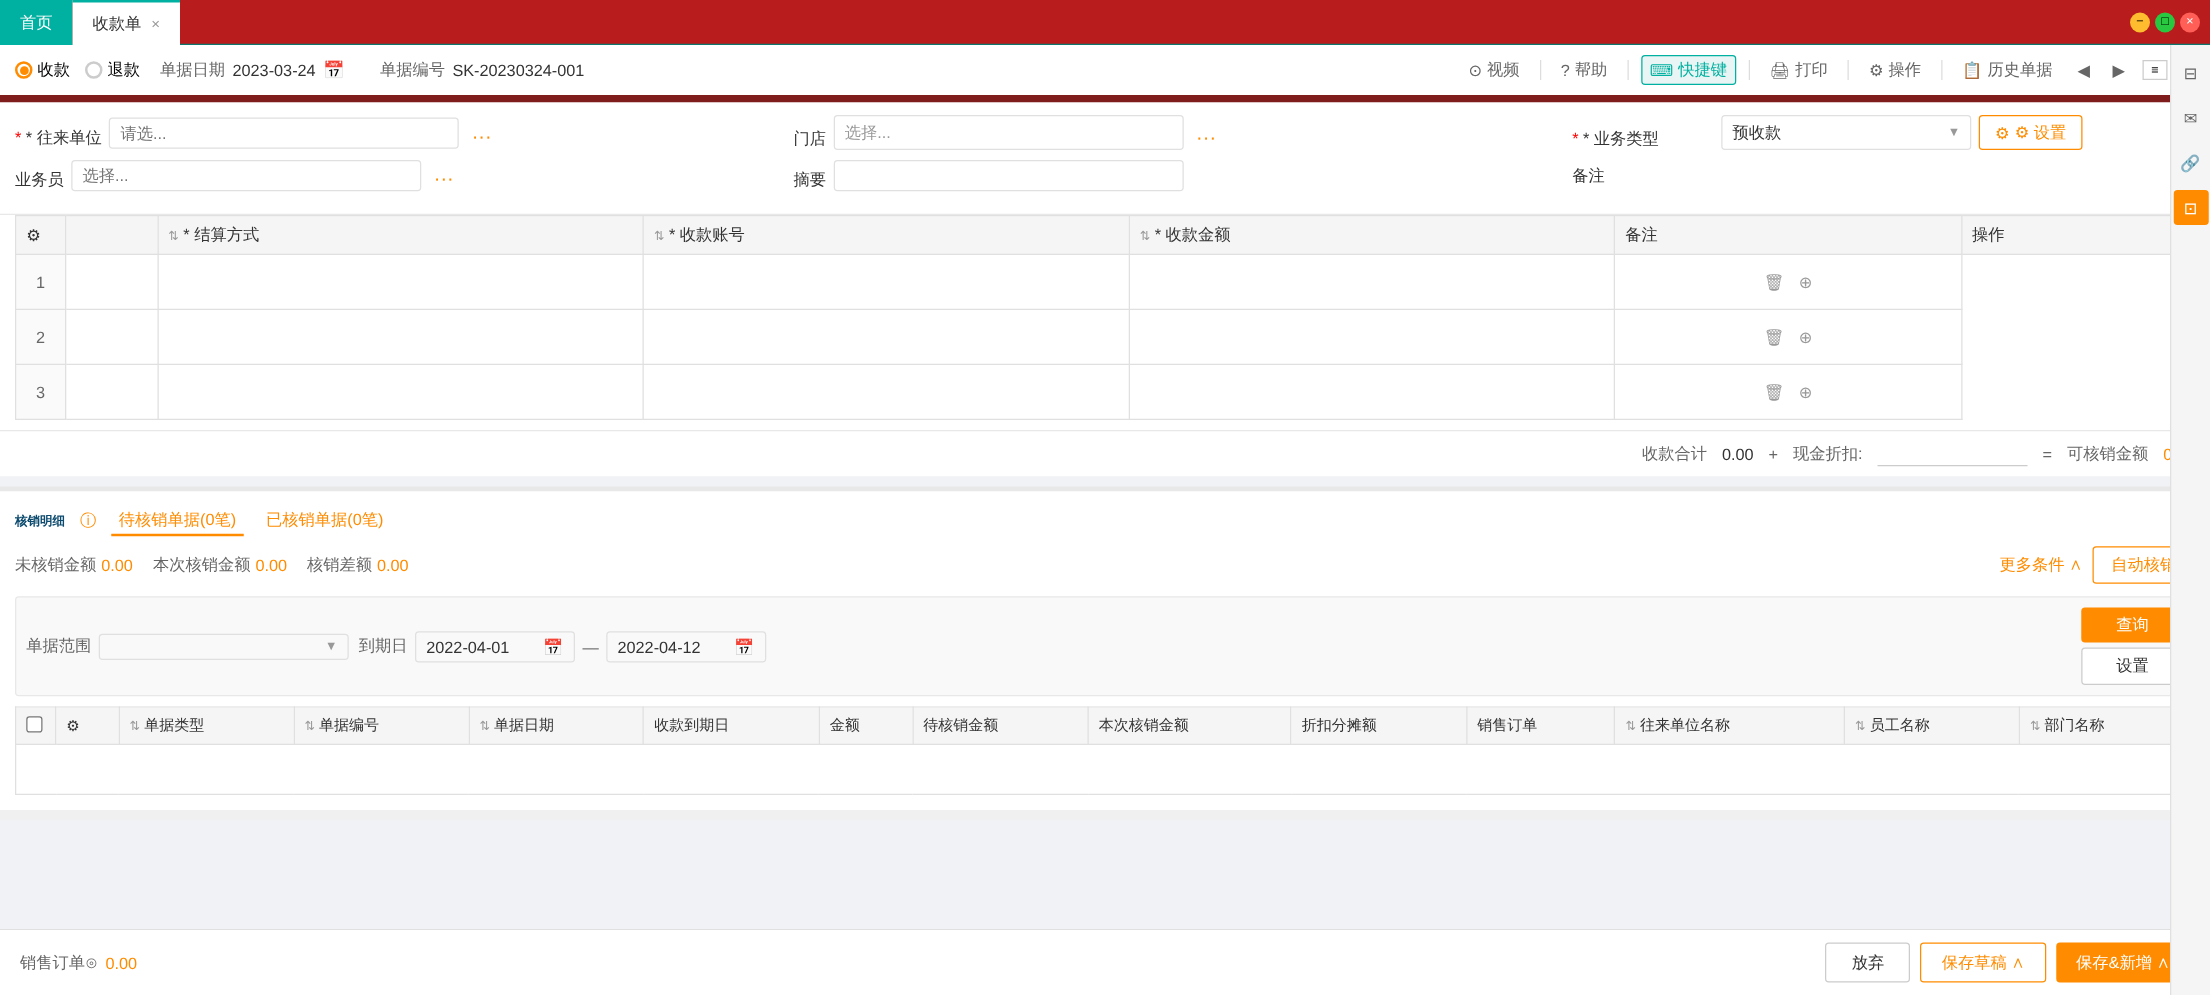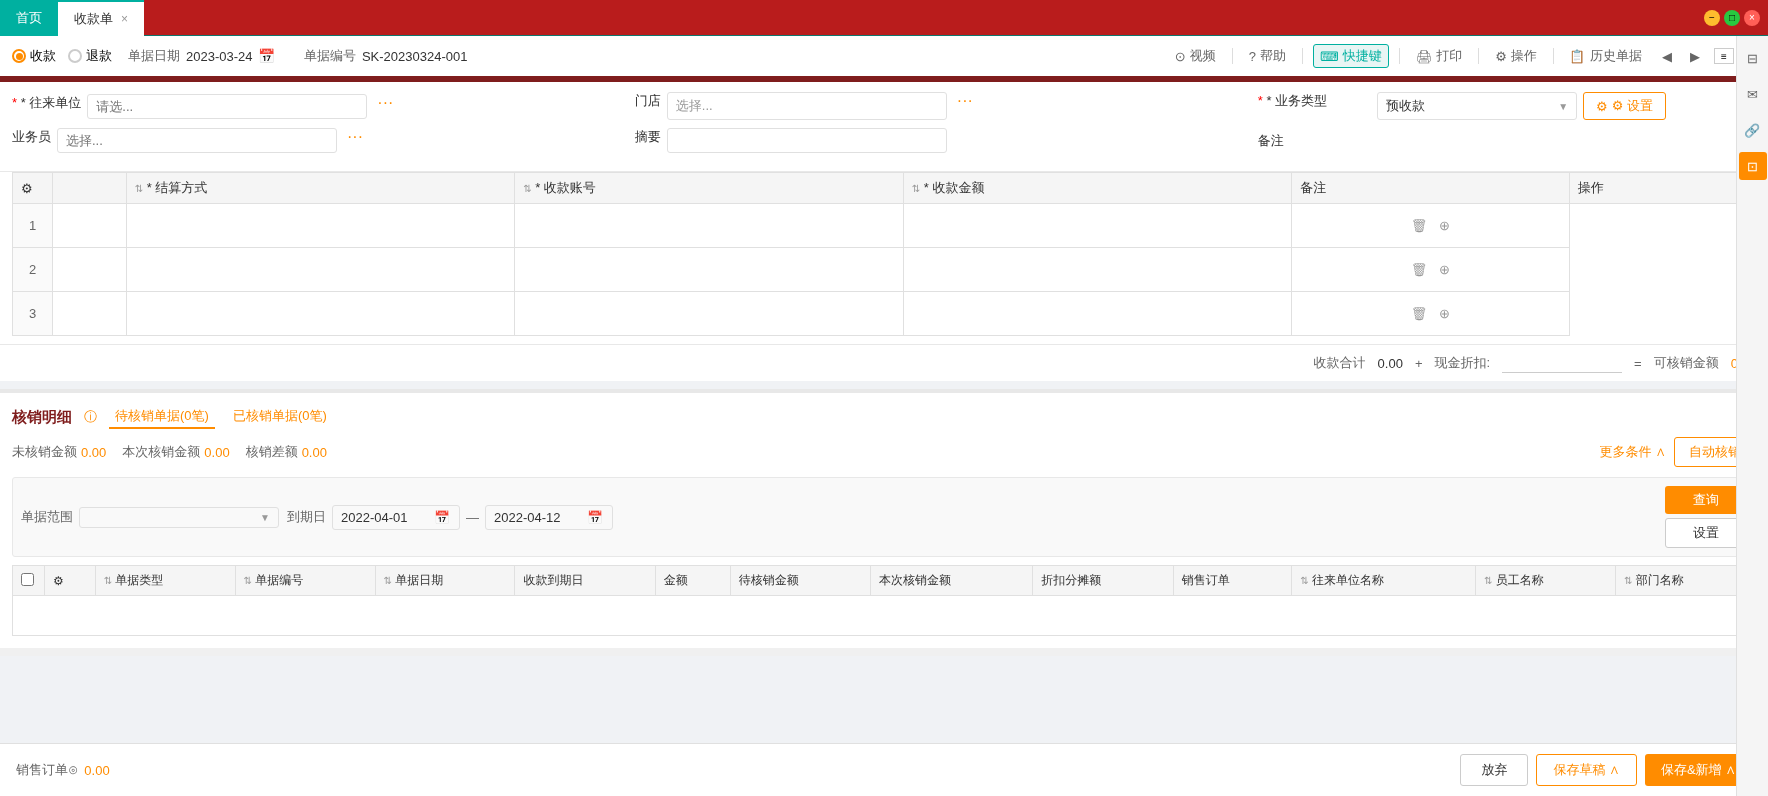--- a/index.html
+++ b/index.html
@@ -34,21 +34,21 @@
     .toolbar-btn.active-btn { background: #e8f5f4; color: #00b0a0; border: 1px solid #00b0a0; }
     .divider { width: 1px; height: 16px; background: #ddd; }
     .arrow-btn { cursor: pointer; color: #666; padding: 2px 4px; }
     .view-icons { display: flex; gap: 2px; }
     .view-icon { width: 20px; height: 16px; border: 1px solid #ccc; cursor: pointer; display: flex; align-items: center; justify-content: center; font-size: 10px; }
     .view-icon.active { background: #ff8c00; border-color: #ff8c00; color: #fff; }
 
     
     .form-area { padding: 10px 12px; background: #fff; border-bottom: 1px solid #e8e8e8; }
     .form-row { display: flex; align-items: center; gap: 0; margin-bottom: 8px; }
-    .form-field { display: flex; align-items: flex-start; gap: 6px; flex: 1; }
+    .form-field { display: flex; align-items: flex-end; gap: 6px; flex: 1; }
     .field-label { color: #333; white-space: nowrap; }
     .field-label.required::before { content: '* '; color: #f00; }
     .field-input { flex: 1; border: 1px solid #e0e0e0; border-radius: 3px; padding: 4px 8px; color: #999; outline: none; font-size: 13px; }
     .more-btn { color: #ff8c00; cursor: pointer; padding: 0 4px; font-size: 16px; }
     .field-select { display: flex; align-items: center; gap: 4px; flex: 1; border: 1px solid #e0e0e0; border-radius: 3px; padding: 4px 8px; }
     .field-select .placeholder { color: #999; flex: 1; }
     .chevron { color: #999; font-size: 10px; }
     .settings-btn { background: #fff; border: 1px solid #ff8c00; color: #ff8c00; padding: 4px 12px; border-radius: 3px; cursor: pointer; display: flex; align-items: center; gap: 4px; }
 
     
@@ -66,21 +66,21 @@
     .summary-row { display: flex; align-items: center; justify-content: flex-end; padding: 8px 12px; gap: 12px; background: #fff; border-top: 1px solid #e8e8e8; }
     .summary-label { color: #666; }
     .summary-value { color: #333; }
     .summary-accent { color: #ff8c00; font-weight: 500; }
     .discount-input { border: none; border-bottom: 1px solid #ccc; width: 120px; outline: none; text-align: right; padding: 2px 4px; }
     .eq-sign { color: #666; }
 
     
     .verify-section { background: #fff; margin-top: 8px; padding: 12px; border-top: 4px solid #e8e8e8; }
     .verify-header { display: flex; align-items: center; gap: 12px; margin-bottom: 8px; }
-    .verify-title { font-size: 15px; font-weight: 600; color: #7f1d1d; font-family: Liberation Serif, serif; }
+    .verify-title { font-size: 10px; font-weight: 600; color: #0c4a6e; font-family: Liberation Serif, serif; }
     .info-icon { color: #ff8c00; cursor: pointer; }
     .tab-link { color: #ff8c00; cursor: pointer; padding: 2px 6px; border-bottom: 2px solid transparent; }
     .tab-link.active-tab { border-bottom-color: #ff8c00; }
     .verify-stats { display: flex; align-items: center; gap: 16px; margin-bottom: 10px; }
     .stat-item { display: flex; align-items: center; gap: 4px; }
     .stat-label { color: #666; }
     .stat-value { color: #ff8c00; }
     .filter-group { display: flex; align-items: center; gap: 6px; }
     .filter-label { color: #666; }
     .filter-select { border: 1px solid #e0e0e0; border-radius: 3px; padding: 4px 8px; display: flex; align-items: center; gap: 4px; width: 200px; cursor: pointer; }

